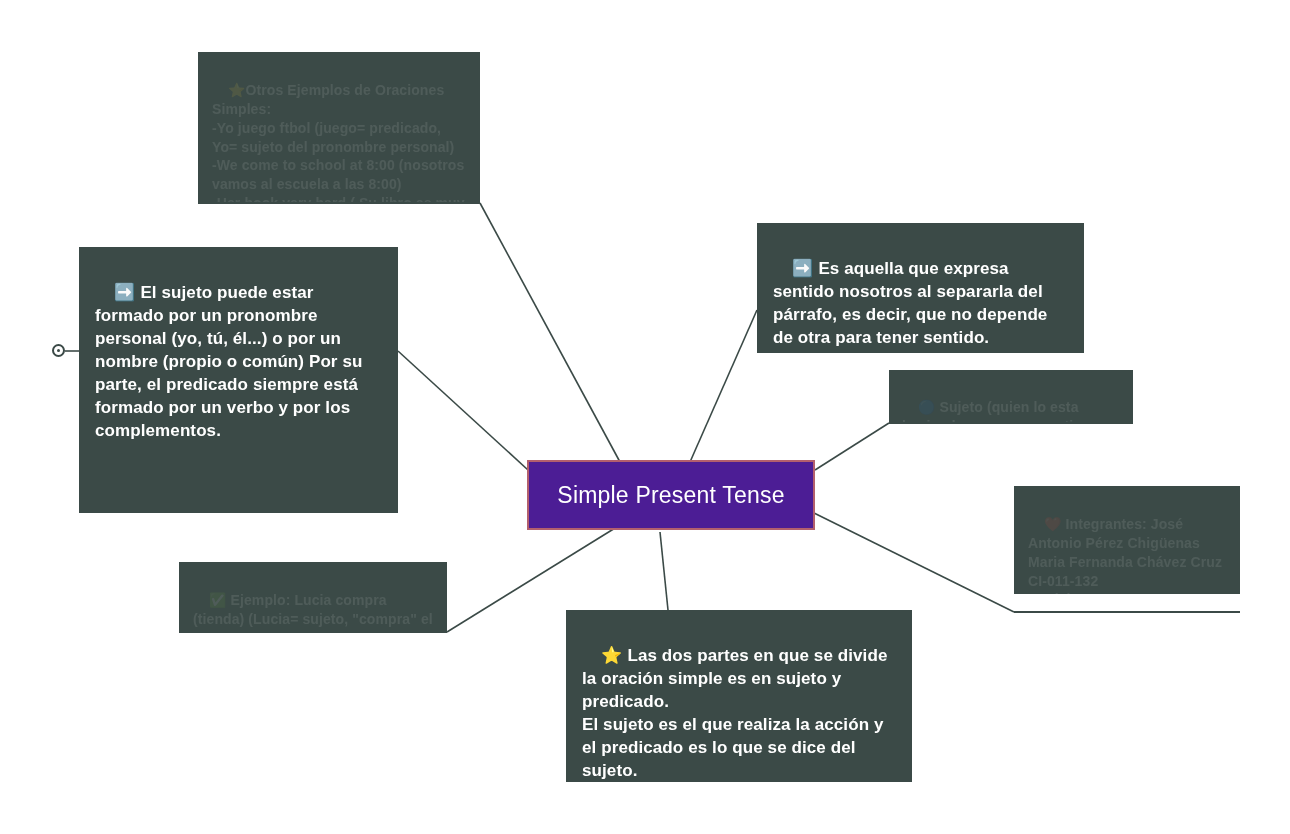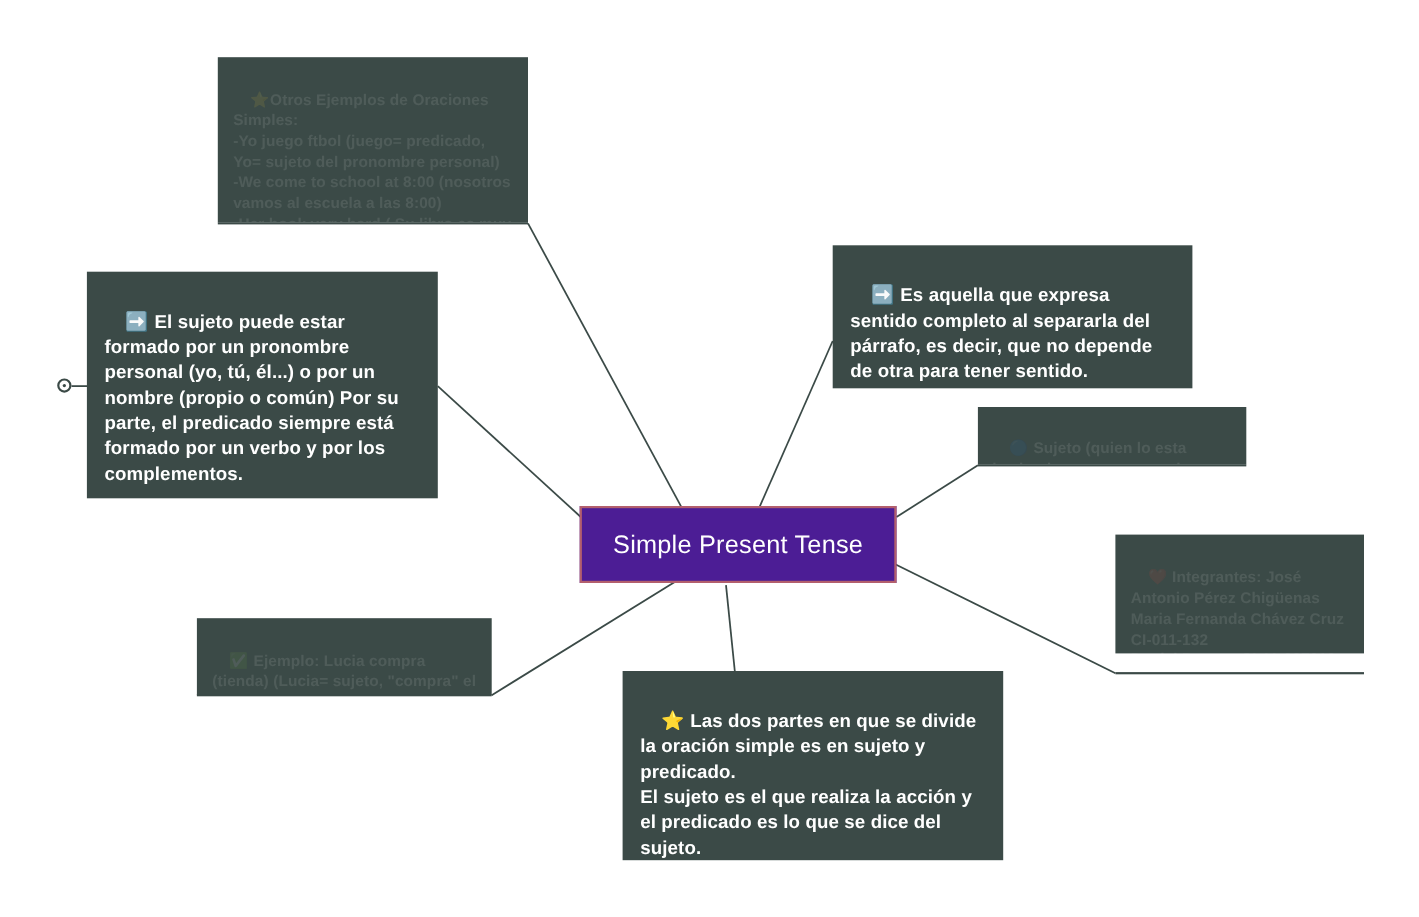--- a/index.html
+++ b/index.html
@@ -103,26 +103,26 @@
 
   <div class="node node-dark faded" style="left:198px; top:52px; width:282px; height:150px; font-size:14px; padding:10px 14px;">
     <span class="emoji">⭐</span><span>Otros Ejemplos de Oraciones Simples:
 -Yo juego ftbol (juego= predicado, Yo= sujeto del pronombre personal)
 -We come to school at 8:00 (nosotros vamos al escuela a las 8:00)
 -Her book very hard ( Su libro es muy duro)
 -She likes to sit in the sun (A ella le gusta sentarse al sol sol)</span>
   </div>
   <div class="underline-bar" style="left:198px; top:202px; width:282px;"></div>
 
-  <div class="node node-dark" style="left:79px; top:247px; width:319px; height:206px;">
+  <div class="node node-dark" style="left:79px; top:247px; width:319px; height:266px;">
     <span class="emoji">➡️</span> <span>El sujeto puede estar formado por un pronombre personal (yo, tú, él...) o por un nombre (propio o común) Por su parte, el predicado siempre está formado por un verbo y por los complementos.</span>
   </div>
 
   <div class="node node-dark" style="left:757px; top:223px; width:327px; height:130px;">
-    <span class="emoji">➡️</span> <span>Es aquella que expresa sentido completo al separarla del párrafo, es decir, que no depende de otra para tener sentido.</span>
+    <span class="emoji">➡️</span> <span>Es aquella que expresa sentido nosotros al separarla del párrafo, es decir, que no depende de otra para tener sentido.</span>
   </div>
 
   <div class="node node-dark faded" style="left:889px; top:370px; width:244px; height:52px; font-size:14px; padding:9px 13px;">
     <span class="emoji">🔵</span> <span>Sujeto (quien lo esta haciendo por eso es un tipo personal)</span>
   </div>
   <div class="underline-bar" style="left:889px; top:422px; width:244px;"></div>
 
   <div class="node node-dark faded" style="left:1014px; top:486px; width:226px; height:108px; font-size:14px; padding:10px 14px;">
     <span class="emoji">❤️</span> <span>Integrantes: José Antonio Pérez Chigüenas  Maria Fernanda Chávez Cruz CI-011-132
 Daniel Burgos CI-11-227312

